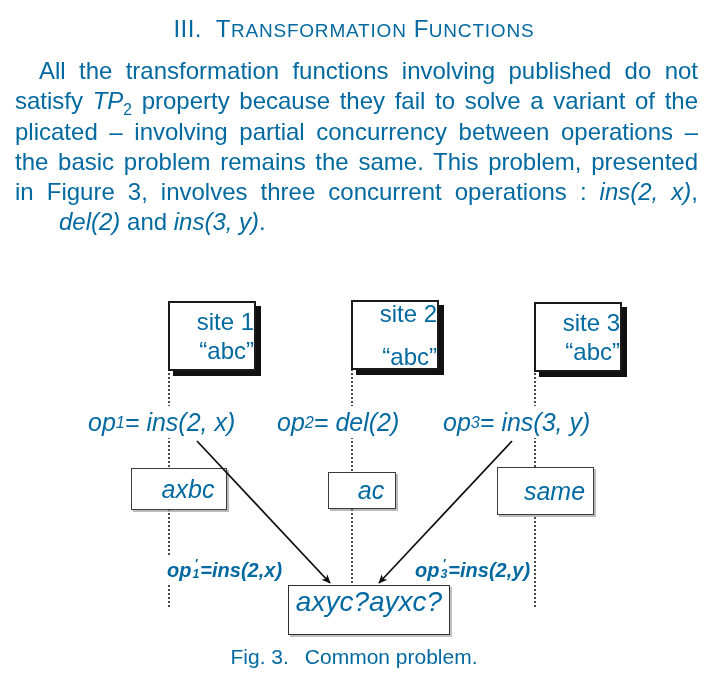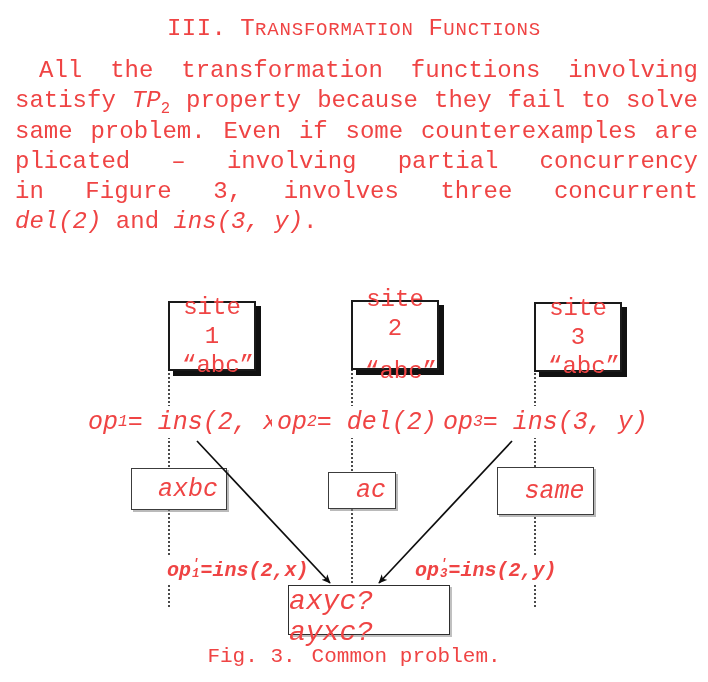--- a/index.html
+++ b/index.html
@@ -1,28 +1,28 @@
 <!DOCTYPE html>
 <html><head>
 <meta charset="utf-8">
 <style>
   html,body{margin:0;padding:0;background:#ffffff;}
   #page{
     position:relative;width:708px;height:682px;background:#ffffff;
-    font-family:Liberation Mono, monospace;color:#ef4444;overflow:hidden;
+    font-family:Liberation Sans, sans-serif;color:#0369a1;overflow:hidden;
   }
   
   #heading{position:absolute;left:0;top:15px;width:708px;text-align:center;
     font-size:24px;letter-spacing:.4px;white-space:nowrap;}
   #heading .num{margin-right:14px;}
   #heading .sc{font-size:19px;letter-spacing:.8px;}
   
   #para{position:absolute;left:15px;top:56px;width:683px;font-size:24px;line-height:30.3px;}
   .pline{text-align:justify;text-align-last:justify;white-space:normal;height:30.3px;overflow:hidden;}
-  .pline.lastline{text-align-last:left;}
+  .pline.lastline{text-align-last:left;margin-left:44px;}
   .pline.first{text-indent:24px;}
   .mi{font-style:italic;}
   sub{font-size:0.65em;line-height:0;}
   
   .sitebox{position:absolute;width:84px;height:66px;background:#fff;border:2px solid #1a1a1a;
     box-shadow:5px 5px 0 0 #111;display:flex;flex-direction:column;align-items:flex-end;justify-content:center;
     font-size:24px;line-height:29px;text-align:center;margin-left:40px;}
   .timeline{position:absolute;width:0;border-left:2px dotted #4a4a4a;}
   .oplabel{position:absolute;top:406px;height:32px;display:flex;align-items:center;
     background:#fff;padding:0 5px;font-style:italic;font-size:25px;white-space:nowrap;}
@@ -46,22 +46,22 @@
 <div id="page">
 
   <div id="heading">
     <span class="num">III.</span><span>T</span><span class="sc">RANSFORMATION</span>
     <span>F</span><span class="sc">UNCTIONS</span>
   </div>
 
   <div id="para">
     <div class="pline first">All the transformation functions involving published do not</div>
     <div class="pline"><span>satisfy </span><span class="mi">TP</span><sub>2</sub><span> property because they fail to solve a variant of the</span></div>
-    <div class="pline">same problem. Even if some counterexamples are more com-</div>
     <div class="pline">plicated – involving partial concurrency between operations –</div>
+    <div class="pline">the basic problem remains the same. This problem, presented</div>
     <div class="pline"><span>in Figure 3, involves three concurrent operations : </span><span class="mi">ins(2, x)</span><span>,</span></div>
     <div class="pline lastline"><span class="mi">del(2)</span><span> and </span><span class="mi">ins(3, y)</span><span>.</span></div>
   </div>
 
   <div>
 
     <div class="timeline" style="left:168px;top:369px;height:238px;"></div>
     <div class="timeline" style="left:351px;top:369px;height:238px;"></div>
     <div class="timeline" style="left:534px;top:369px;height:238px;"></div>
 

